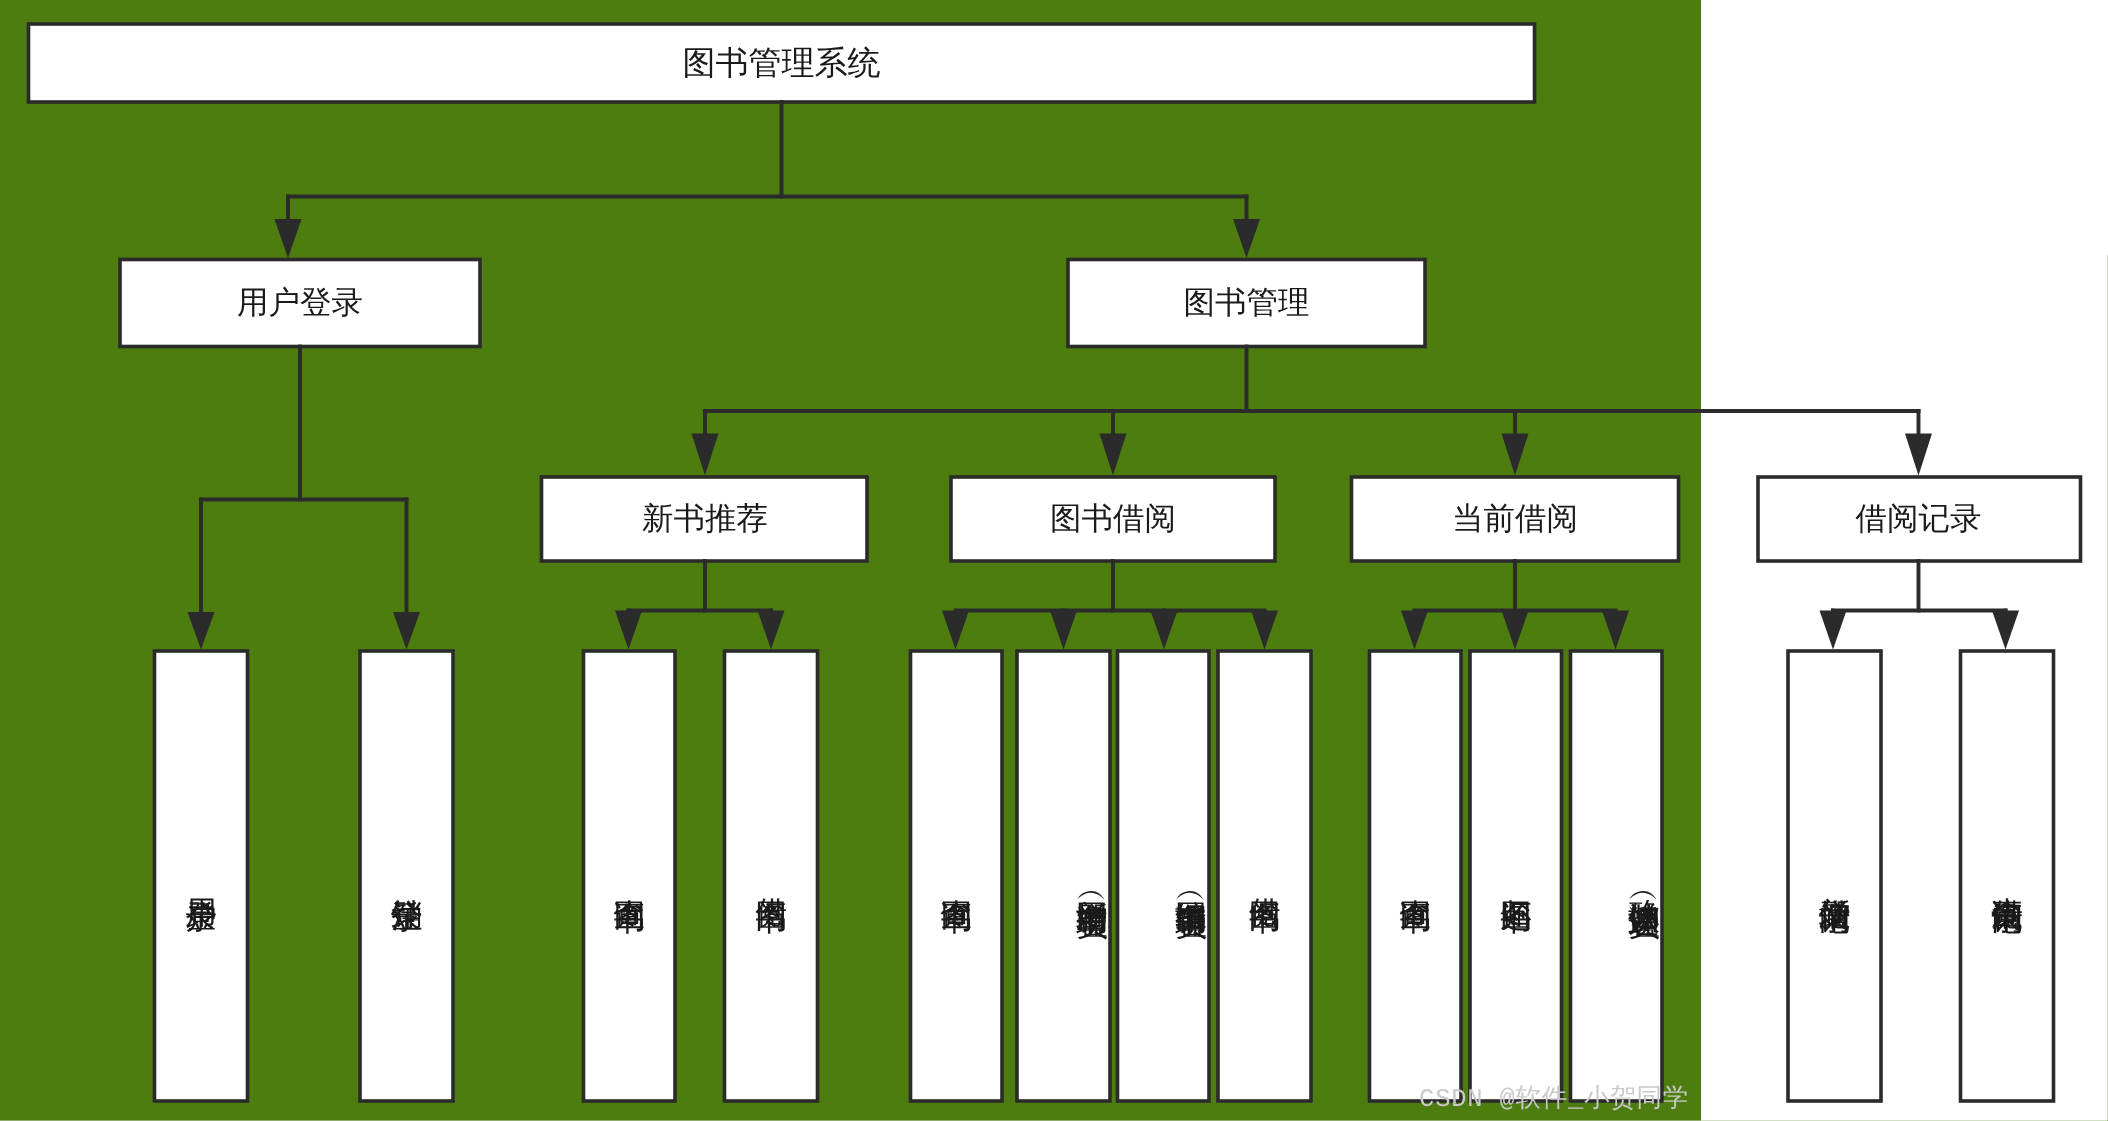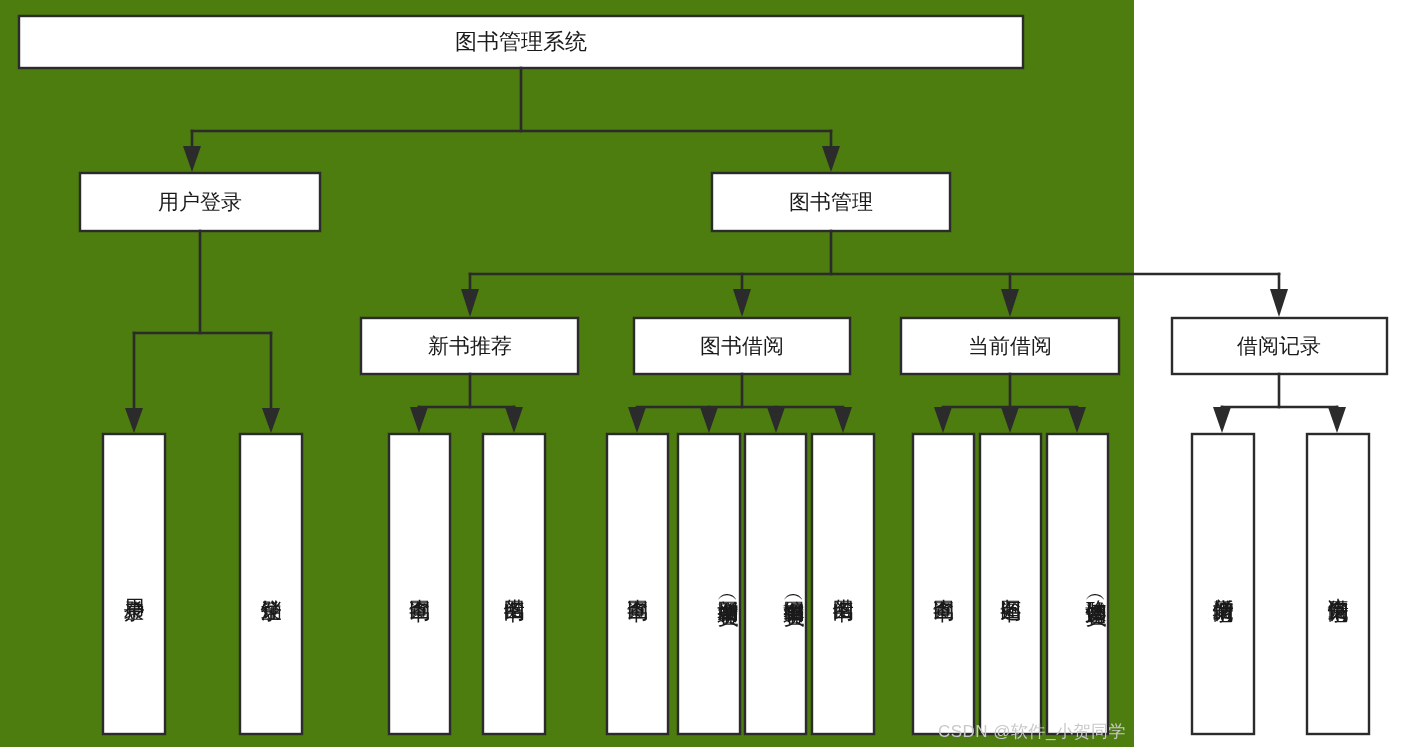--- a/index.html
+++ b/index.html
@@ -70,21 +70,21 @@
     white-space: nowrap;
     pointer-events: none;
   }
   .vlabel.centered {
     align-items: center;
   }
   .watermark {
     position: absolute;
     right: 8px;
     bottom: 4px;
-    font-family: Liberation Sans, sans-serif;
+    font-family: Liberation Mono, monospace;
     font-size: 17px;
     color: #c9c9c9;
     letter-spacing: 0.5px;
     white-space: nowrap;
   }
 </style>
 </head>
 <body>
 
 <div id="diagram-root">

